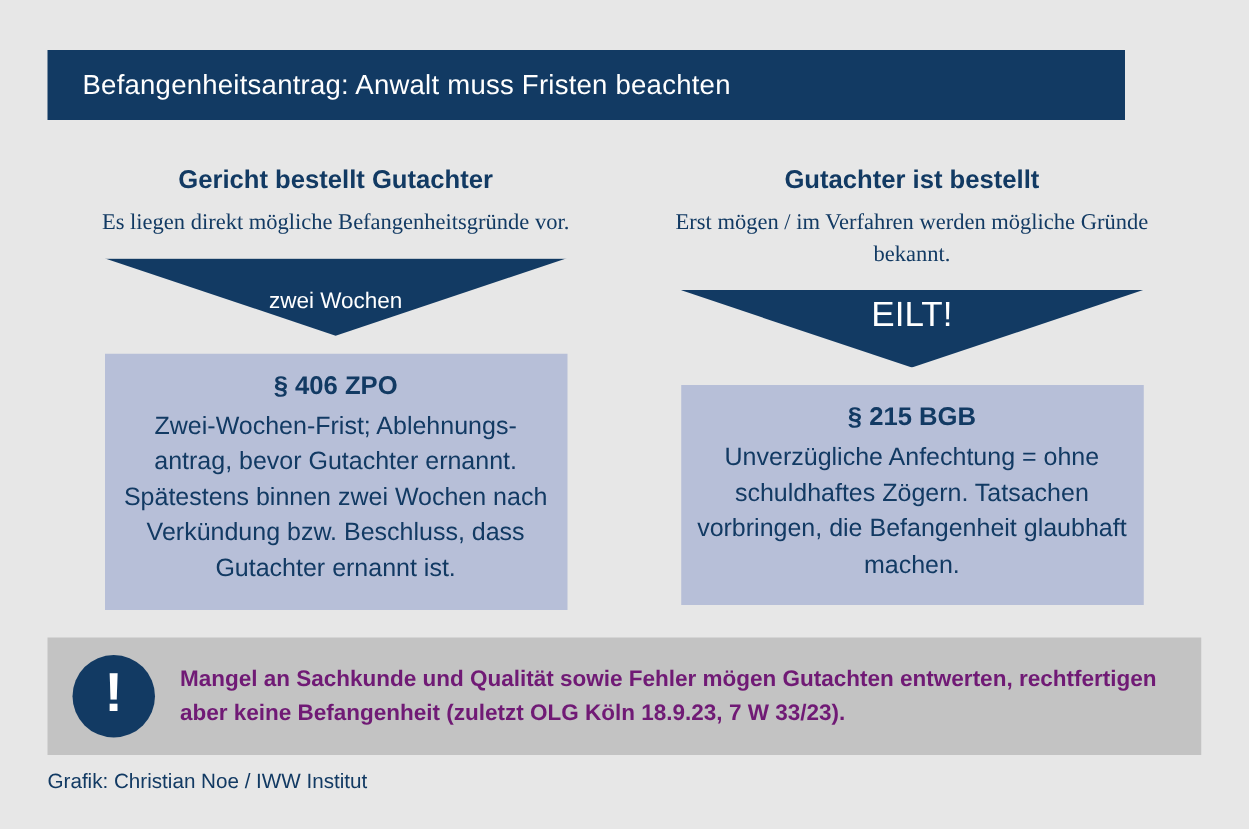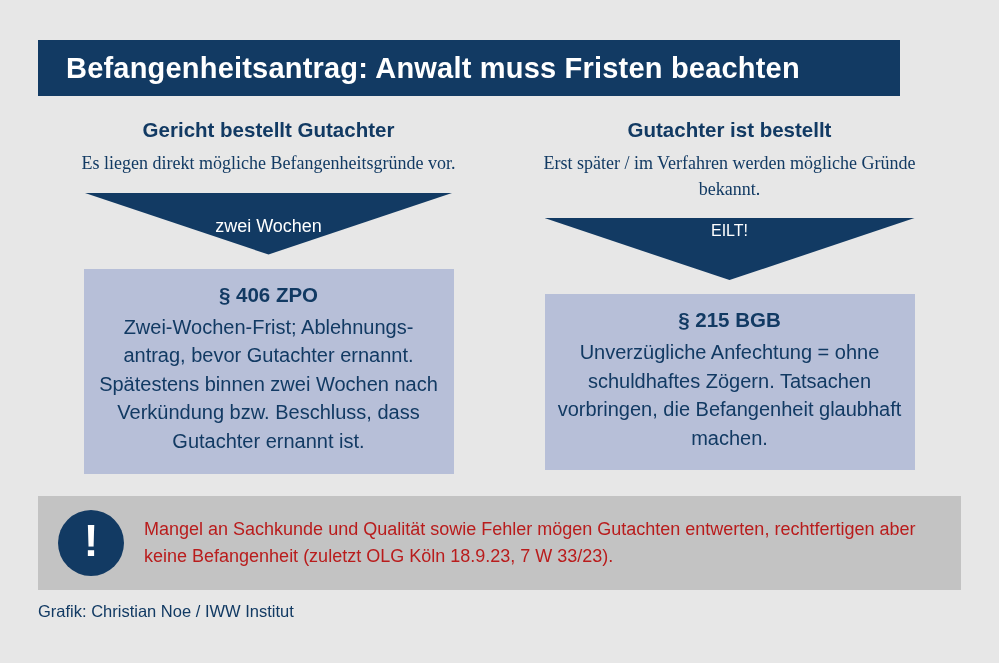--- a/index.html
+++ b/index.html
@@ -26,29 +26,29 @@
     background: #123a63;
     height: 56px;
     display: flex;
     align-items: center;
     padding: 0 28px;
     box-sizing: border-box;
     width: 862px;
   }
   .title-bar .title-text {
     color: #ffffff;
-    font-size: 29px;
-    font-weight: bold;
+    font-size: 22px;
+    font-weight: normal;
     letter-spacing: 0.2px;
     white-space: nowrap;
   }
   
   .columns {
     display: flex;
-    margin-top: 22px;
+    margin-top: 36px;
     gap: 0;
   }
   .col {
     width: 461px;
     box-sizing: border-box;
     display: flex;
     flex-direction: column;
     align-items: center;
   }
   .col-heading {
@@ -86,21 +86,21 @@
     top: 0;
     left: 0;
     width: 370px;
     text-align: center;
     color: #ffffff;
     padding-top: 23px;
     box-sizing: border-box;
     font-size: 18px;
   }
   .arrow-label.big {
-    font-size: 16px;
+    font-size: 28px;
     padding-top: 4px;
   }
   
   .law-box {
     margin-top: 14px;
     width: 370px;
     background: #b7bfd8;
     box-sizing: border-box;
     padding: 14px 10px 18px 10px;
     text-align: center;
@@ -137,23 +137,23 @@
     display: flex;
     align-items: center;
     justify-content: center;
     font-size: 44px;
     font-weight: bold;
     line-height: 1;
     padding-bottom: 4px;
     box-sizing: border-box;
   }
   .note-text {
-    color: #b91c1c;
+    color: #701a75;
     font-size: 18px;
-    font-weight: normal;
+    font-weight: bold;
     line-height: 1.45;
   }
   
   .credit {
     margin-top: 12px;
     width: 923px;
     text-align: left;
     color: #123a63;
     font-size: 16.5px;
   }
@@ -177,21 +177,21 @@
         <div class="arrow-label">zwei Wochen</div>
       </div>
       <div class="law-box">
         <div class="law-title">§ 406 ZPO</div>
         <div class="law-text">Zwei-Wochen-Frist; Ablehnungs-antrag, bevor Gutachter ernannt. Spätestens binnen zwei Wochen nach Verkündung bzw. Beschluss, dass Gutachter ernannt ist.</div>
       </div>
     </div>
 
     <div class="col">
       <div class="col-heading">Gutachter ist bestellt</div>
-      <div class="col-sub">Erst später / im Verfahren werden mögliche Gründe bekannt.</div>
+      <div class="col-sub">Erst mögen / im Verfahren werden mögliche Gründe bekannt.</div>
       <div class="arrow-wrap">
         <div class="arrow"></div>
         <div class="arrow-label big">EILT!</div>
       </div>
       <div class="law-box">
         <div class="law-title">§ 215 BGB</div>
         <div class="law-text">Unverzügliche Anfechtung = ohne schuldhaftes Zögern. Tatsachen vorbringen, die Befangenheit glaubhaft machen.</div>
       </div>
     </div>
 

